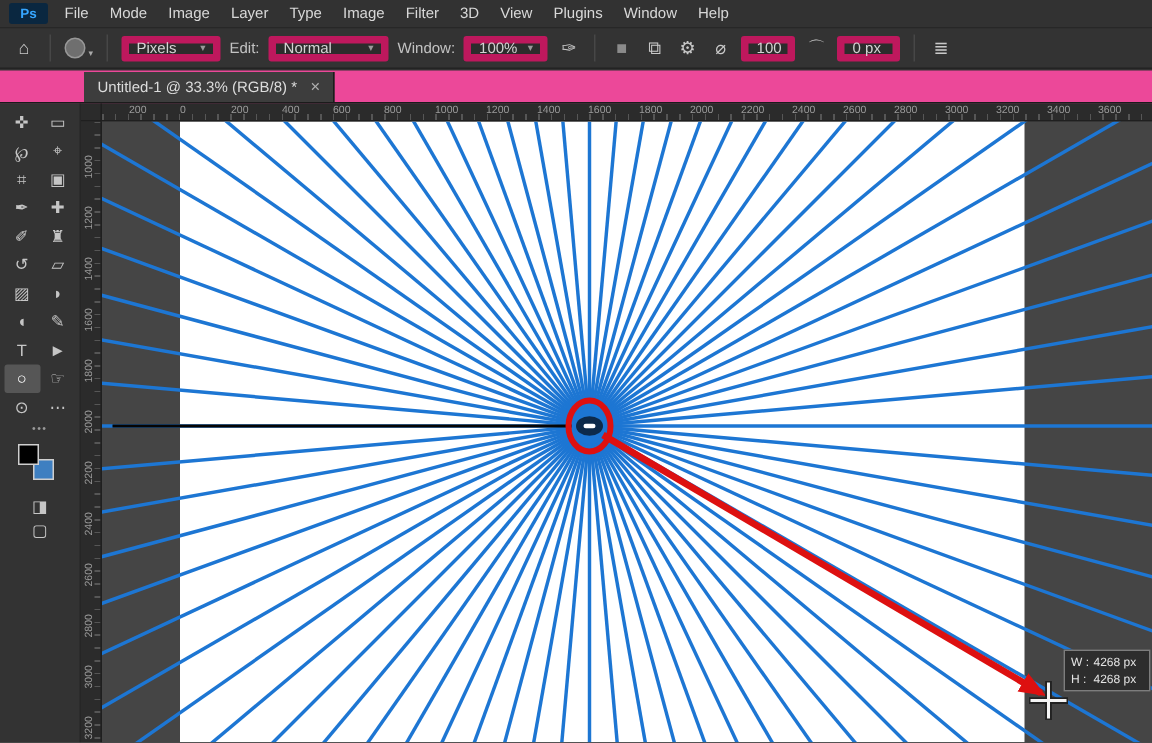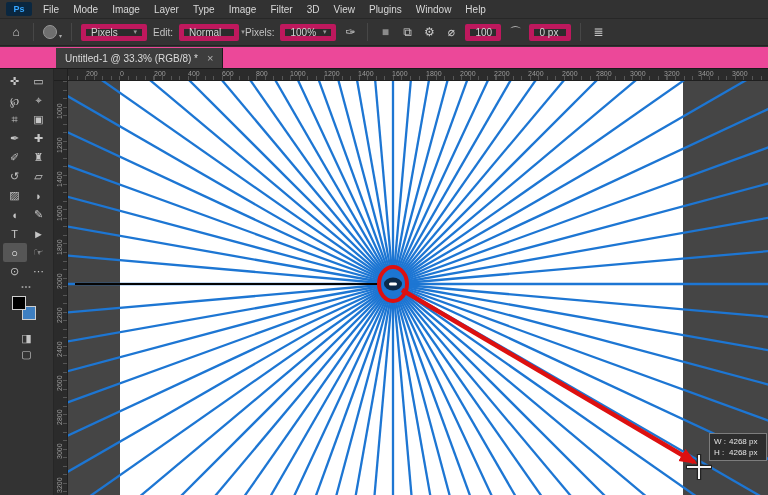--- a/index.html
+++ b/index.html
@@ -107,25 +107,25 @@
     <span class="tool-preset">
       <span class="preset-circle"></span>
       <span class="chev-sm">▾</span>
     </span>
     <span class="ob-sep"></span>
     <span class="field" style="width:66px;">
       <span>Pixels</span>
       <span class="chev">▾</span>
     </span>
     <span class="ob-label">Edit:</span>
-    <span class="field" style="width:60px;gap:20px;">
+    <span class="field" style="width:80px;gap:20px;">
       <span>Normal</span>
       <span class="chev">▾</span>
     </span>
-    <span class="ob-label">Pixels:</span>
+    <span class="ob-label">Window:</span>
     <span class="field" style="width:56px;">
       <span>100%</span>
       <span class="chev">▾</span>
     </span>
     <span class="ob-icon">✑</span>
     <span class="ob-sep"></span>
     <span class="ob-icon" style="color:#8b8b8b;">■</span>
     <span class="ob-icon">⧉</span>
     <span class="ob-icon">⚙</span>
     <span class="ob-icon">⌀</span>

